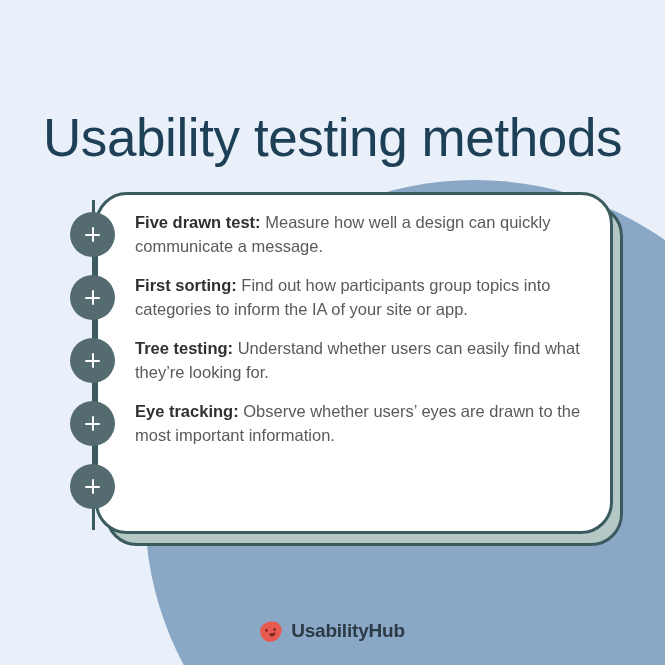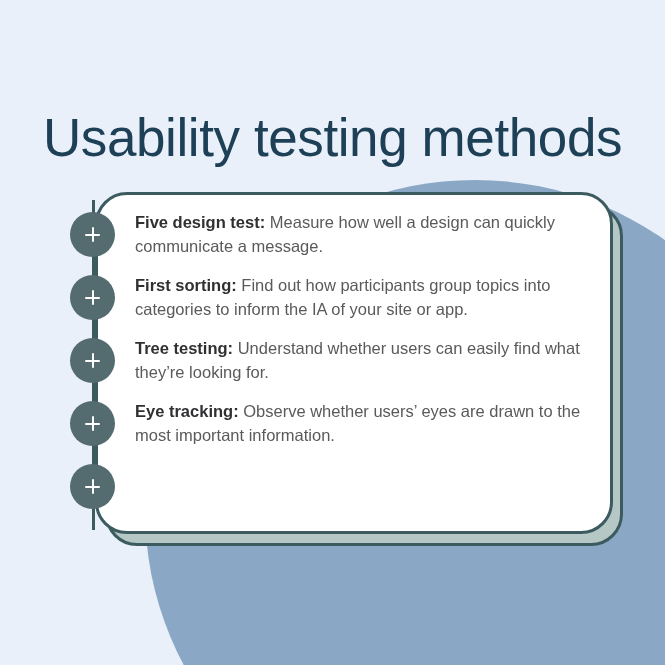--- a/index.html
+++ b/index.html
@@ -196,21 +196,21 @@
 
   <div class="title">Usability testing methods</div>
 
   <div class="card-wrap">
     <div class="card-shadow"></div>
     <div class="card"></div>
 
     <div class="list">
 
       <div class="item">
-        <div class="item-text"><b>Five design test:</b><span> Measure how well a design can quickly communicate a message.</span></div>
+        <div class="item-text"><b>Five drawn test:</b><span> Measure how well a design can quickly communicate a message.</span></div>
       </div>
 
       <div class="item">
         <div class="item-text"><b>First sorting:</b><span> Find out how participants group topics into categories to inform the IA of your site or app.</span></div>
       </div>
 
       <div class="item">
         <div class="item-text"><b>Tree testing:</b><span> Understand whether users can easily find what they’re looking for.</span></div>
       </div>
 
@@ -233,14 +233,25 @@
   <div class="bullet b2">
     <span class="plus"></span>
   </div>
   <div class="bullet b3">
     <span class="plus"></span>
   </div>
   <div class="bullet b4">
     <span class="plus"></span>
   </div>
 
+  <div class="footer">
+    <span class="logo-mark">
+      <svg width="22" height="21" viewBox="0 0 22 21" xmlns="http://www.w3.org/2000/svg">
+        <path d="M10.4 0.6 C15.4 -0.4 21.2 2.8 21.6 8.2 C22.1 14.2 17.6 20.4 11.4 20.8 C5.4 21.2 0.6 16.8 0.2 11.2 C-0.3 5.2 4.6 1.7 10.4 0.6 Z" fill="#e8594f"></path>
+        <ellipse cx="6.6" cy="9.2" rx="1.35" ry="1.5" fill="#7c2a24"></ellipse>
+        <ellipse cx="14.6" cy="8.4" rx="1.35" ry="1.5" fill="#7c2a24"></ellipse>
+        <path d="M9.2 12.6 C11.4 12.1 13.6 11.8 15.6 11.6 C15.2 14.4 13.2 16.0 11.2 15.6 C9.9 15.3 9.1 14.1 9.2 12.6 Z" fill="#7c2a24"></path>
+      </svg>
+    </span>
+    <span class="logo-text">UsabilityHub</span>
+  </div>
 
 </div>
 
 </body></html>

